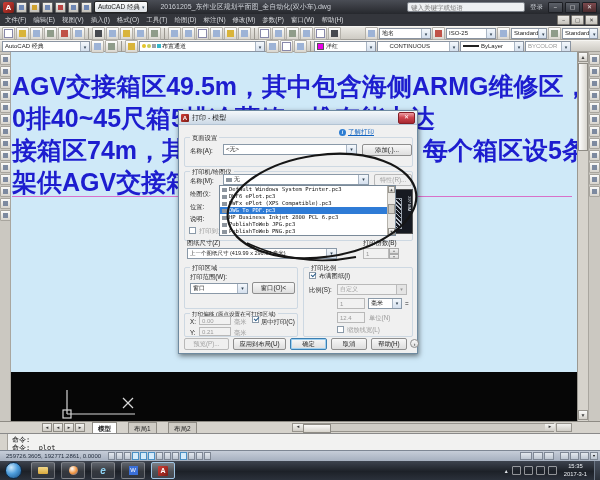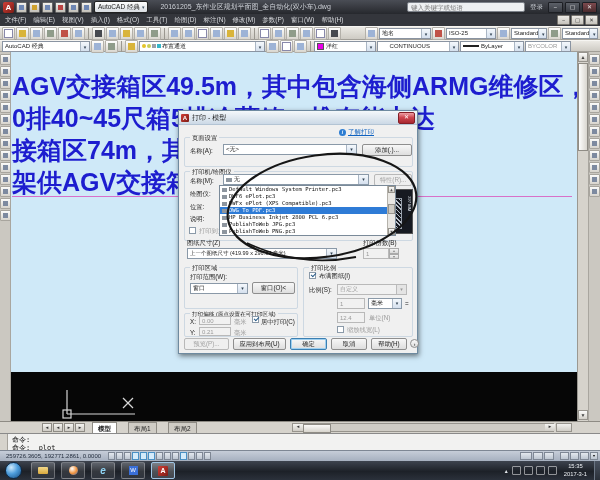--- a/index.html
+++ b/index.html
@@ -291,20 +291,21 @@
     <div class="dd" style="width:46px;color:#999">
       <span>BYCOLOR</span>
       <span class="arr">▾</span>
     </div>
   </div>
 
   <div class="abs canvas">
     <span class="cl" style="left:1px;top:18px">AGV交接箱区49.5m，其中包含海侧ARMG维修区，每个</span>
     <span class="cl" style="left:1px;top:50px">0排40~45尺箱5排冷藏箱，堆存能力达</span>
     <span class="cl" style="left:1px;top:82px">接箱区74m，其中</span>
+    <span class="cl" style="left:412px;top:82px">每个箱区设5条</span>
     <span class="cl" style="left:1px;top:114px">架供AGV交接箱，</span>
     <div class="mline"></div>
   </div>
 
   <div class="abs blk">
     <svg class="abs" style="left:40px;top:16px" width="110" height="32">
       <g stroke="#d6d6d6" stroke-width="1.2" fill="none">
         <line x1="16" y1="2" x2="16" y2="26"></line>
         <line x1="16" y1="26" x2="84" y2="26"></line>
         <rect x="12" y="22" width="8" height="8"></rect>

